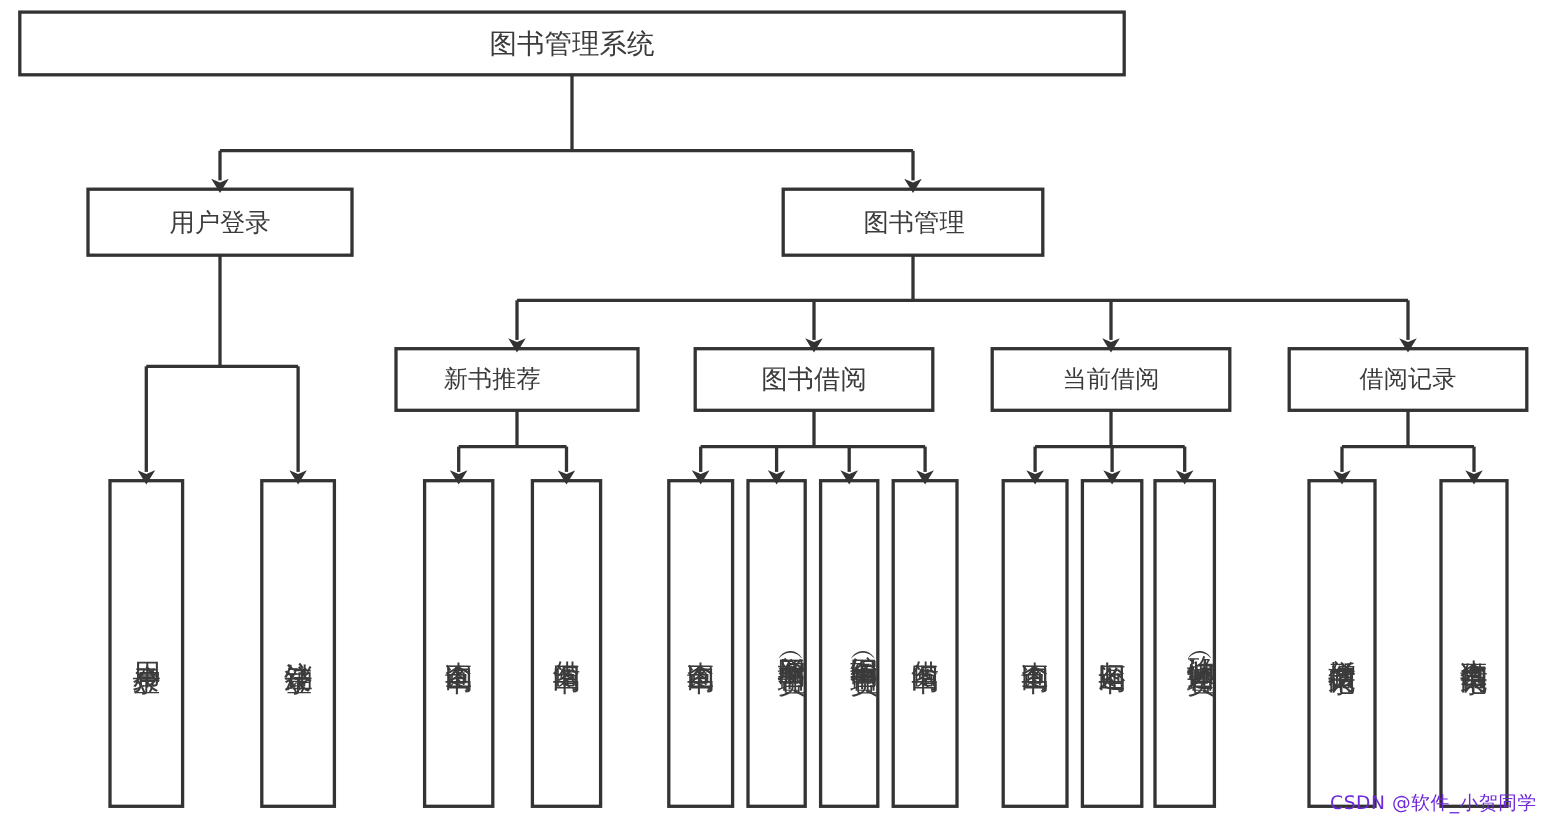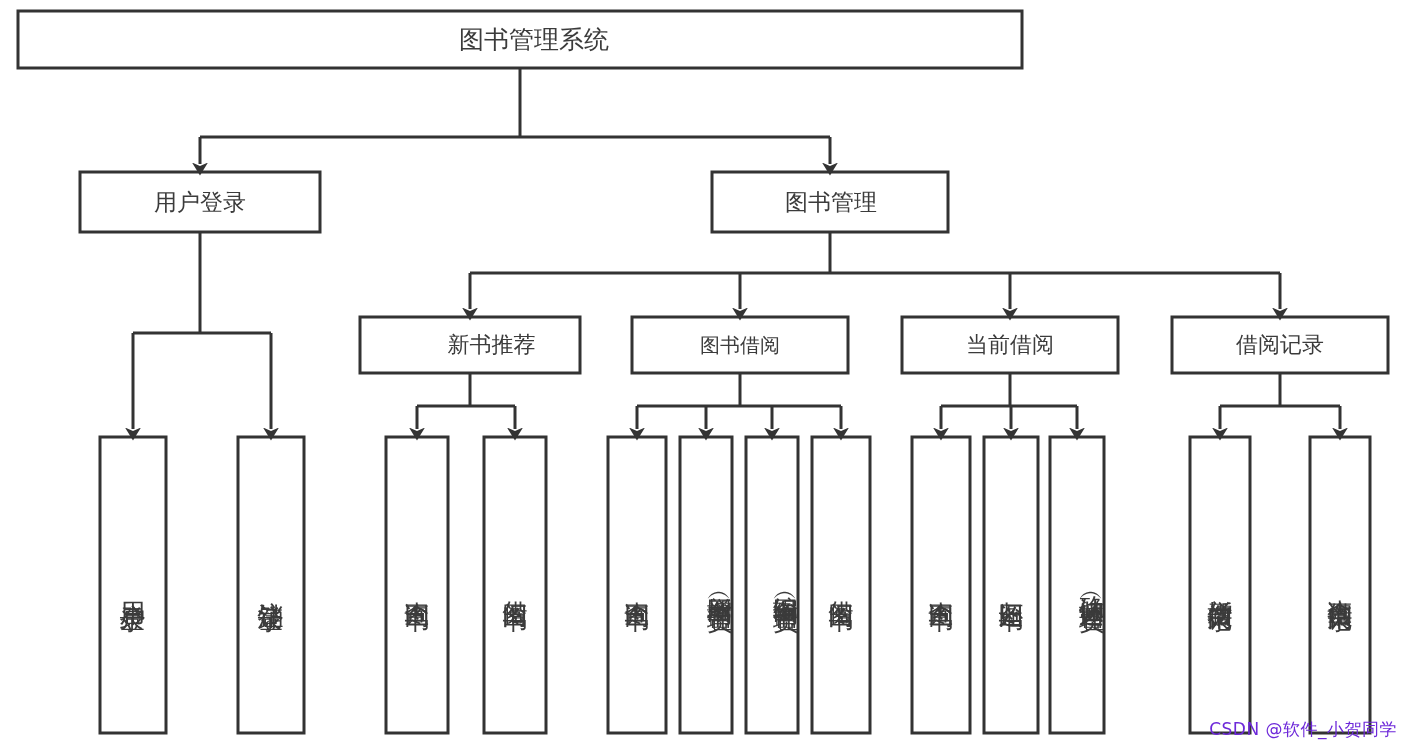--- a/index.html
+++ b/index.html
@@ -162,37 +162,37 @@
     </g>
 
     <g>
       <path class="conn" d="M1280,373 L1280,406"></path>
       <path class="conn" d="M1220,406 L1340,406"></path>
       <path class="conn" d="M1220,406 L1220,429" marker-end="url(#arr)"></path>
       <path class="conn" d="M1340,406 L1340,429" marker-end="url(#arr)"></path>
     </g>
   </svg>
 
-  <div class="node-label-h" style="left:18px; top:11px; width:1004px; height:57px; font-size:25px;padding-left:14px;">
+  <div class="node-label-h" style="left:18px; top:11px; width:1004px; height:57px; font-size:25px;">
     <span>图书管理系统</span>
   </div>
 
   <div class="node-label-h" style="left:80px; top:172px; width:240px; height:60px; font-size:23px;">
     <span>用户登录</span>
   </div>
 
   <div class="node-label-h" style="left:712px; top:172px; width:238px; height:60px; font-size:23px;justify-content:center;">
     <span>图书管理</span>
   </div>
 
-  <div class="node-label-h" style="left:360px; top:317px; width:175px; height:56px; font-size:22px;margin-left:44px;">
+  <div class="node-label-h" style="left:360px; top:317px; width:175px; height:56px; font-size:22px;">
     <span>新书推荐</span>
   </div>
 
-  <div class="node-label-h" style="left:632px; top:317px; width:216px; height:56px; font-size:20px;">
+  <div class="node-label-h" style="left:632px; top:317px; width:216px; height:56px; font-size:24px;">
     <span>图书借阅</span>
   </div>
 
   <div class="node-label-h" style="left:1172px; top:317px; width:216px; height:56px; font-size:22px;">
     <span>借阅记录</span>
   </div>
 
   <div class="node-label-h" style="left:902px; top:317px; width:216px; height:56px; font-size:22px;">
     <span>当前借阅</span>
   </div>

